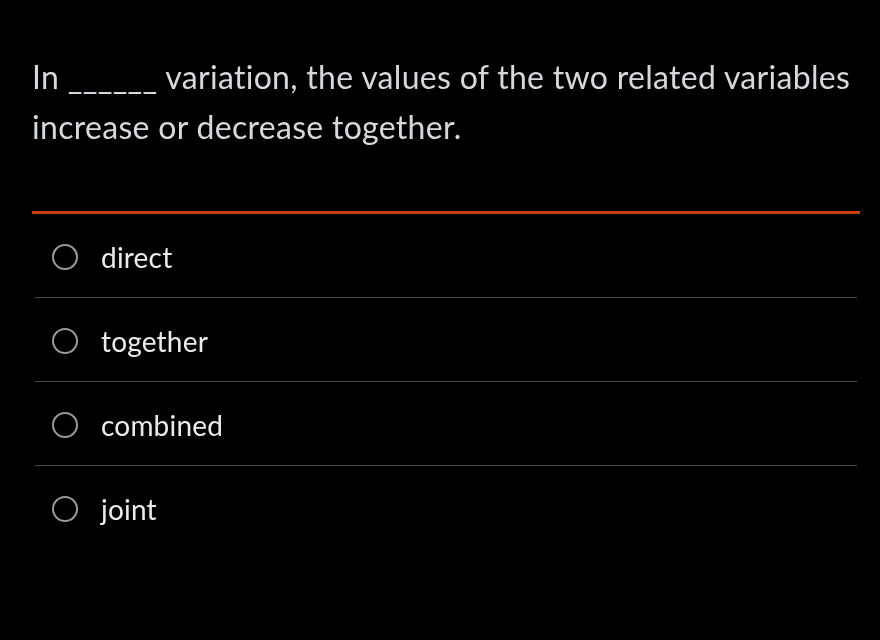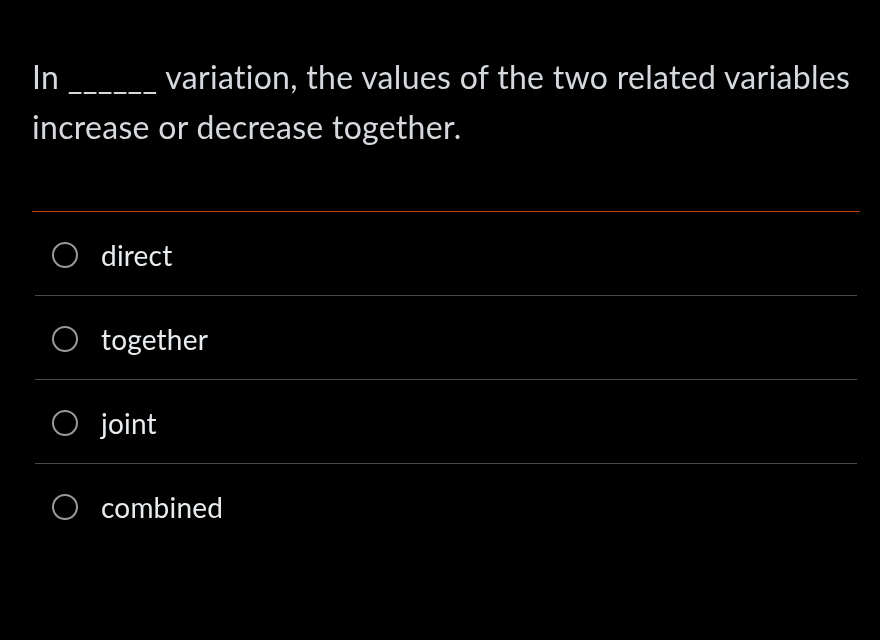--- a/index.html
+++ b/index.html
@@ -20,21 +20,21 @@
     }
     .question {
       font-size: 32px;
       line-height: 1.55;
       color: #d5d9dd;
       font-weight: 400;
       margin-bottom: 60px;
       letter-spacing: 0.3px;
     }
     .options {
-      border-top: 1px solid #c2410c;
+      border-top: 3px solid #c2410c;
     }
     .option {
       display: flex;
       align-items: center;
       padding: 20px 10px 20px 14px;
       border-bottom: 1px solid #4a4a4a;
       cursor: pointer;
     }
     .option:last-child {
       border-bottom: none;
@@ -63,20 +63,20 @@
     <div class="option">
       <span class="radio"></span>
       <span class="option-label">direct</span>
     </div>
     <div class="option">
       <span class="radio"></span>
       <span class="option-label">together</span>
     </div>
     <div class="option">
       <span class="radio"></span>
-      <span class="option-label">joint</span>
+      <span class="option-label">combined</span>
     </div>
     <div class="option">
       <span class="radio"></span>
-      <span class="option-label">combined</span>
+      <span class="option-label">joint</span>
     </div>
   </div>
 </div>
 
 </body></html>

